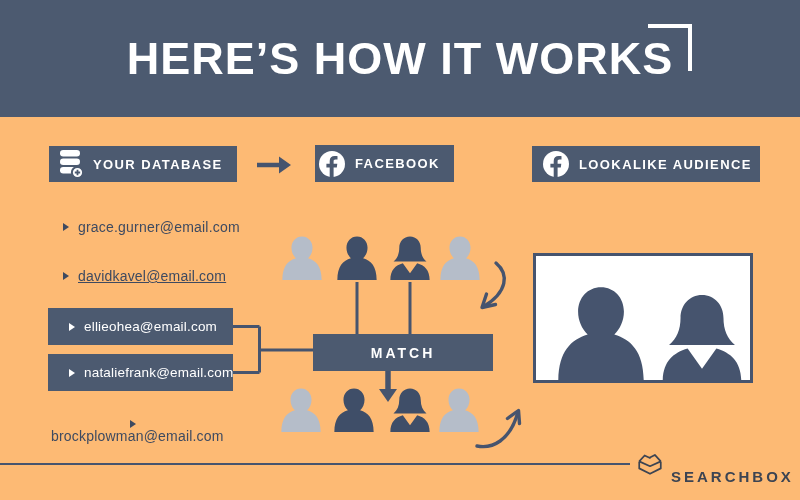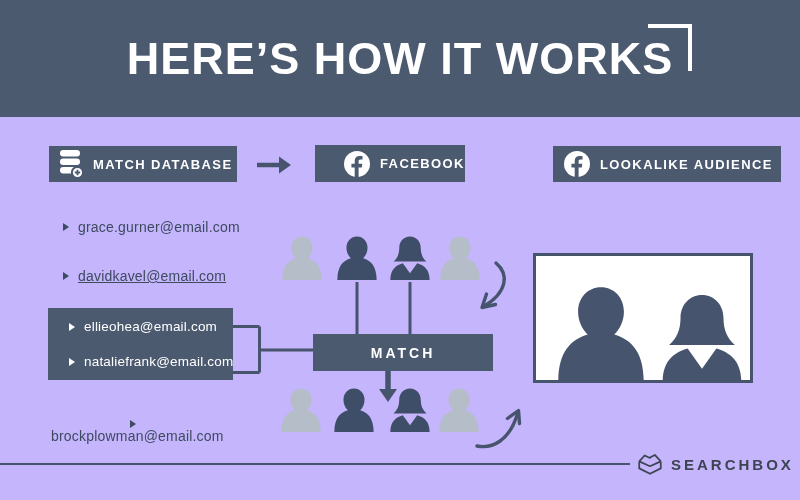--- a/index.html
+++ b/index.html
@@ -1,32 +1,32 @@
 <!DOCTYPE html>
 <html><head>
 <meta charset="utf-8">
 <style>
   * { margin:0; padding:0; box-sizing:border-box; }
   body { background:#fff; font-family:"Liberation Sans", sans-serif; }
-  .canvas { position:relative; width:800px; height:500px; background:#c4b5fd; overflow:hidden; }
+  .canvas { position:relative; width:800px; height:500px; background:#fdba74; overflow:hidden; }
 
   
   .header { position:absolute; left:0; top:0; width:800px; height:117px;
             background:#4c5a70; display:flex; align-items:center; justify-content:center; }
   .title { color:#fff; font-size:45px; font-weight:bold; letter-spacing:1px; white-space:nowrap; }
   .bracket { position:absolute; left:648px; top:24px; width:44px; height:47px;
              border-top:4px solid #fff; border-right:4px solid #fff; }
 
   
   .labelbox { position:absolute; background:#4c5a70; display:flex; align-items:center;
               color:#fff; font-size:13px; font-weight:bold; letter-spacing:1.4px; }
   .labelbox .ltxt { white-space:nowrap; }
   .box-db { left:49px; top:146px; width:188px; height:36px; padding-left:9px; }
-  .box-fb { left:315px; top:145px; width:150px; height:37px; padding-left:29px; }
-  .box-la { left:532px; top:146px; width:228px; height:36px; padding-left:11px;margin-left:21px; }
+  .box-fb { left:315px; top:145px; width:139px; height:37px; padding-left:4px; }
+  .box-la { left:532px; top:146px; width:228px; height:36px; padding-left:11px; }
   .box-db .ltxt { margin-left:9px; } .box-fb .ltxt { margin-left:10px; } .box-la .ltxt { margin-left:10px; }
   .flow-arrow { position:absolute; left:256px; top:155px; }
 
   
   .email-row { position:absolute; display:flex; align-items:center;
                font-size:14px; color:#3e4a60; letter-spacing:0.2px; white-space:nowrap; }
   .tri { width:0; height:0; border-left:6px solid #3e4a60;
          border-top:4.5px solid transparent; border-bottom:4.5px solid transparent; margin-right:9px; }
   .email-hl { position:absolute; left:48px; width:185px; height:37px; background:#4c5a70;
               display:flex; align-items:center; padding-left:21px;
@@ -45,21 +45,21 @@
   
   .frame { position:absolute; left:533px; top:253px; width:220px; height:130px;
            border:3px solid #46546e; background:#fff; overflow:hidden; }
 
   
   .overlay { position:absolute; left:0; top:0; width:800px; height:500px; pointer-events:none; }
 
   
   .footer-rule { position:absolute; left:0; top:463px; width:630px; height:2px; background:#46546e; }
   .logo-icon { position:absolute; left:636px; top:450px; }
-  .logo-text { position:absolute; left:671px; top:456px; font-size:15px; letter-spacing:3px;
+  .logo-text { position:absolute; left:671px; top:468px; font-size:15px; letter-spacing:3px;
                color:#3c4452; font-weight:bold; white-space:nowrap; }
 </style>
 </head>
 <body>
 
 <svg width="0" height="0" style="position:absolute" aria-hidden="true">
   <defs>
     <path id="sym-male" d="M24 1.5 C17.6 1.5 13 6.6 13 13.2 C13 17.6 14.8 21.6 17.6 24.2
       C9.4 26.8 3.5 32.4 3.5 47 L44.5 47 C44.5 32.4 38.6 26.8 30.4 24.2
       C33.2 21.6 35 17.6 35 13.2 C35 6.6 30.4 1.5 24 1.5 Z"></path>
@@ -80,21 +80,21 @@
   </div>
 
   <div class="labelbox box-db">
     <svg width="26" height="30" viewBox="0 0 26 30">
       <rect x="2" y="1" width="20" height="6.5" rx="3.2" fill="#fff"></rect>
       <rect x="2" y="9.5" width="20" height="6.5" rx="3.2" fill="#fff"></rect>
       <rect x="2" y="18" width="20" height="6.5" rx="3.2" fill="#fff"></rect>
       <circle cx="19.5" cy="23.5" r="5.6" fill="#fff" stroke="#4c5a70" stroke-width="2"></circle>
       <path d="M19.5 20.8 V26.2 M16.8 23.5 H22.2" stroke="#4c5a70" stroke-width="1.8" fill="none"></path>
     </svg>
-    <span class="ltxt">MATCH DATABASE</span>
+    <span class="ltxt">YOUR DATABASE</span>
   </div>
 
   <svg class="flow-arrow" width="36" height="20" viewBox="0 0 36 20">
     <path d="M1 10 H23" stroke="#46546e" stroke-width="4.5" fill="none"></path>
     <polygon points="23,1.5 35,10 23,18.5" fill="#46546e"></polygon>
   </svg>
 
   <div class="labelbox box-fb">
     <svg width="26" height="26" viewBox="0 0 26 26">
       <circle cx="13" cy="13" r="13" fill="#fff"></circle>
@@ -118,21 +118,21 @@
     <span>grace.gurner@email.com</span>
   </div>
   <div class="email-row" style="left:63px; top:268px;text-decoration:underline;">
     <span class="tri"></span>
     <span>davidkavel@email.com</span>
   </div>
   <div class="email-hl" style="top:308px;">
     <span class="tri"></span>
     <span>ellieohea@email.com</span>
   </div>
-  <div class="email-hl" style="top:343px;">
+  <div class="email-hl" style="top:354px;">
     <span class="tri"></span>
     <span>nataliefrank@email.com</span>
   </div>
   <div class="email-row" style="left:51px; top:420px;flex-direction:column;">
     <span class="tri"></span>
     <span>brockplowman@email.com</span>
   </div>
 
   <svg class="overlay" viewBox="0 0 800 500">
 

